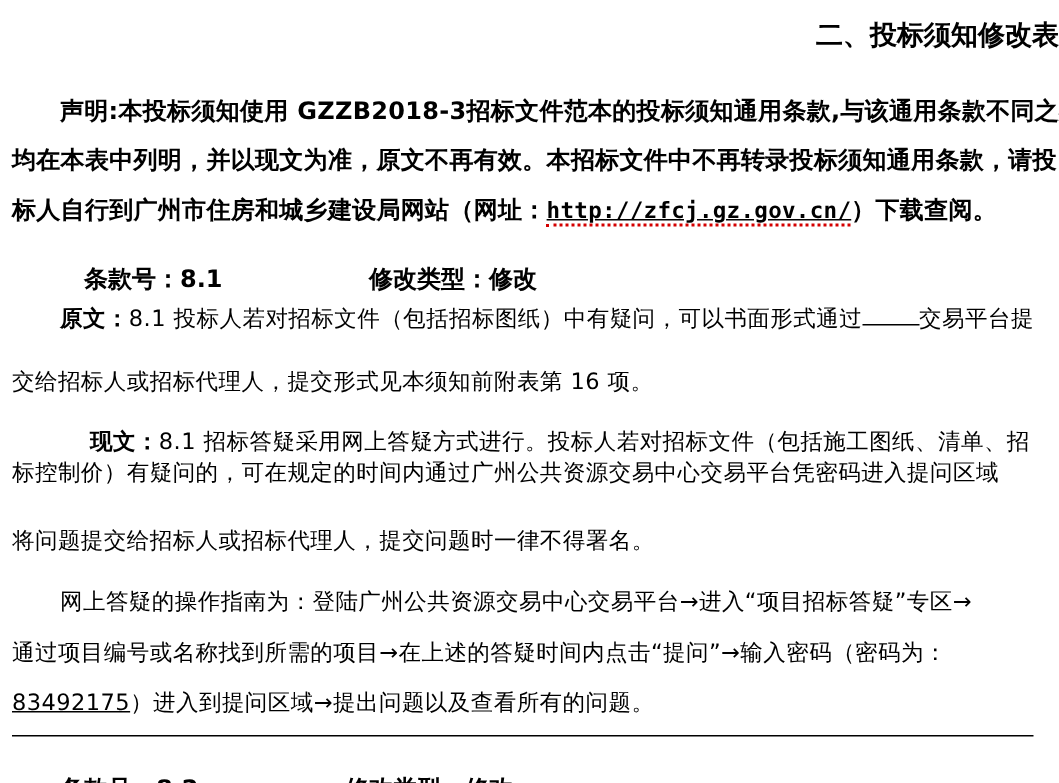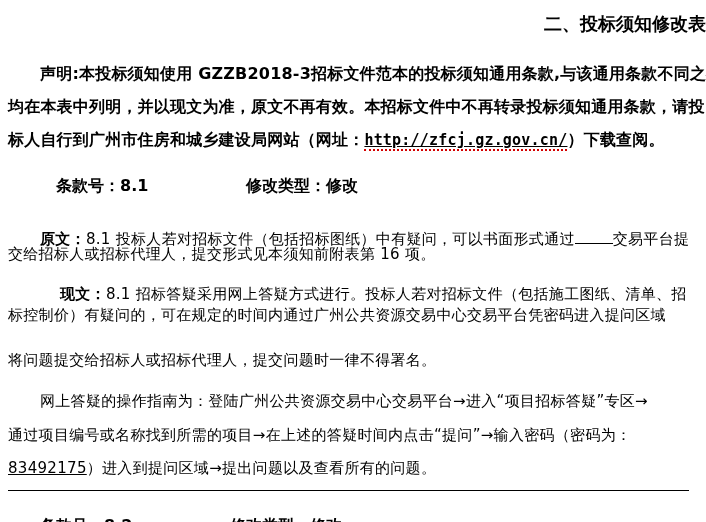--- a/index.html
+++ b/index.html
@@ -46,21 +46,21 @@
   <div class="line decl" style="top:97px; left:8px;">均在本表中列明，并以现文为准，原文不再有效。本招标文件中不再转录投标须知通用条款，请投</div>
   <div class="line decl" style="top:130px; left:8px;">
     <span>标人自行到广州市住房和城乡建设局网站（网址：</span><span class="url">http://zfcj.gz.gov.cn/</span><span>）下载查阅。</span>
   </div>
 
   <div class="line clause" style="top:176px; left:56px; width:600px;">
     <span>条款号：8.1</span>
     <span class="type">修改类型：修改</span>
   </div>
 
-  <div class="line body-txt" style="top:229px; left:40px;text-align:center;">
+  <div class="line body-txt" style="top:202px; left:40px;text-align:center;">
     <span class="label">原文：</span><span>8.1 投标人若对招标文件（包括招标图纸）中有疑问，可以书面形式通过</span><span class="blank"></span><span>交易平台提</span>
   </div>
   <div class="line body-txt" style="top:244px; left:8px;">交给招标人或招标代理人，提交形式见本须知前附表第 16 项。</div>
 
   <div class="line body-txt" style="top:284px; left:40px;margin-left:20px;">
     <span class="label">现文：</span><span>8.1 招标答疑采用网上答疑方式进行。投标人若对招标文件（包括施工图纸、清单、招</span>
   </div>
   <div class="line body-txt" style="top:305px; left:8px;">标控制价）有疑问的，可在规定的时间内通过广州公共资源交易中心交易平台凭密码进入提问区域</div>
   <div class="line body-txt" style="top:350px; left:8px;">将问题提交给招标人或招标代理人，提交问题时一律不得署名。</div>
 

